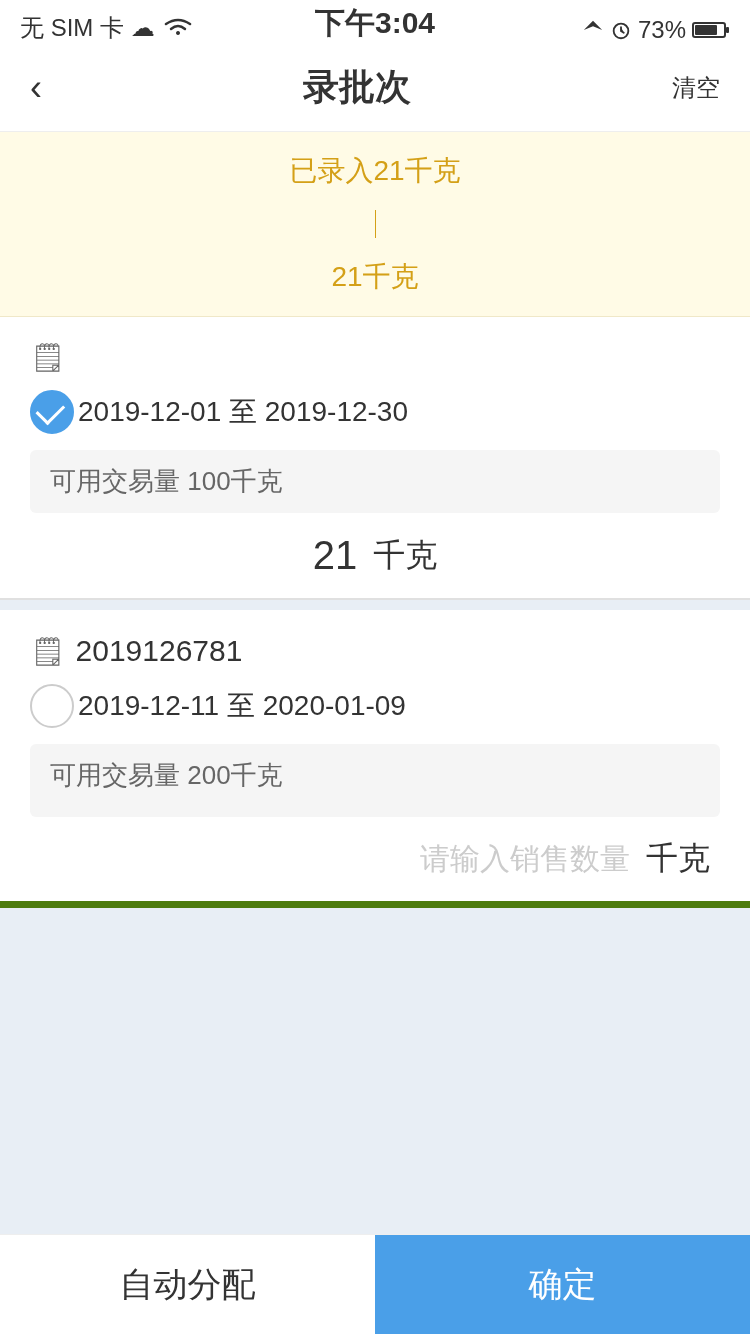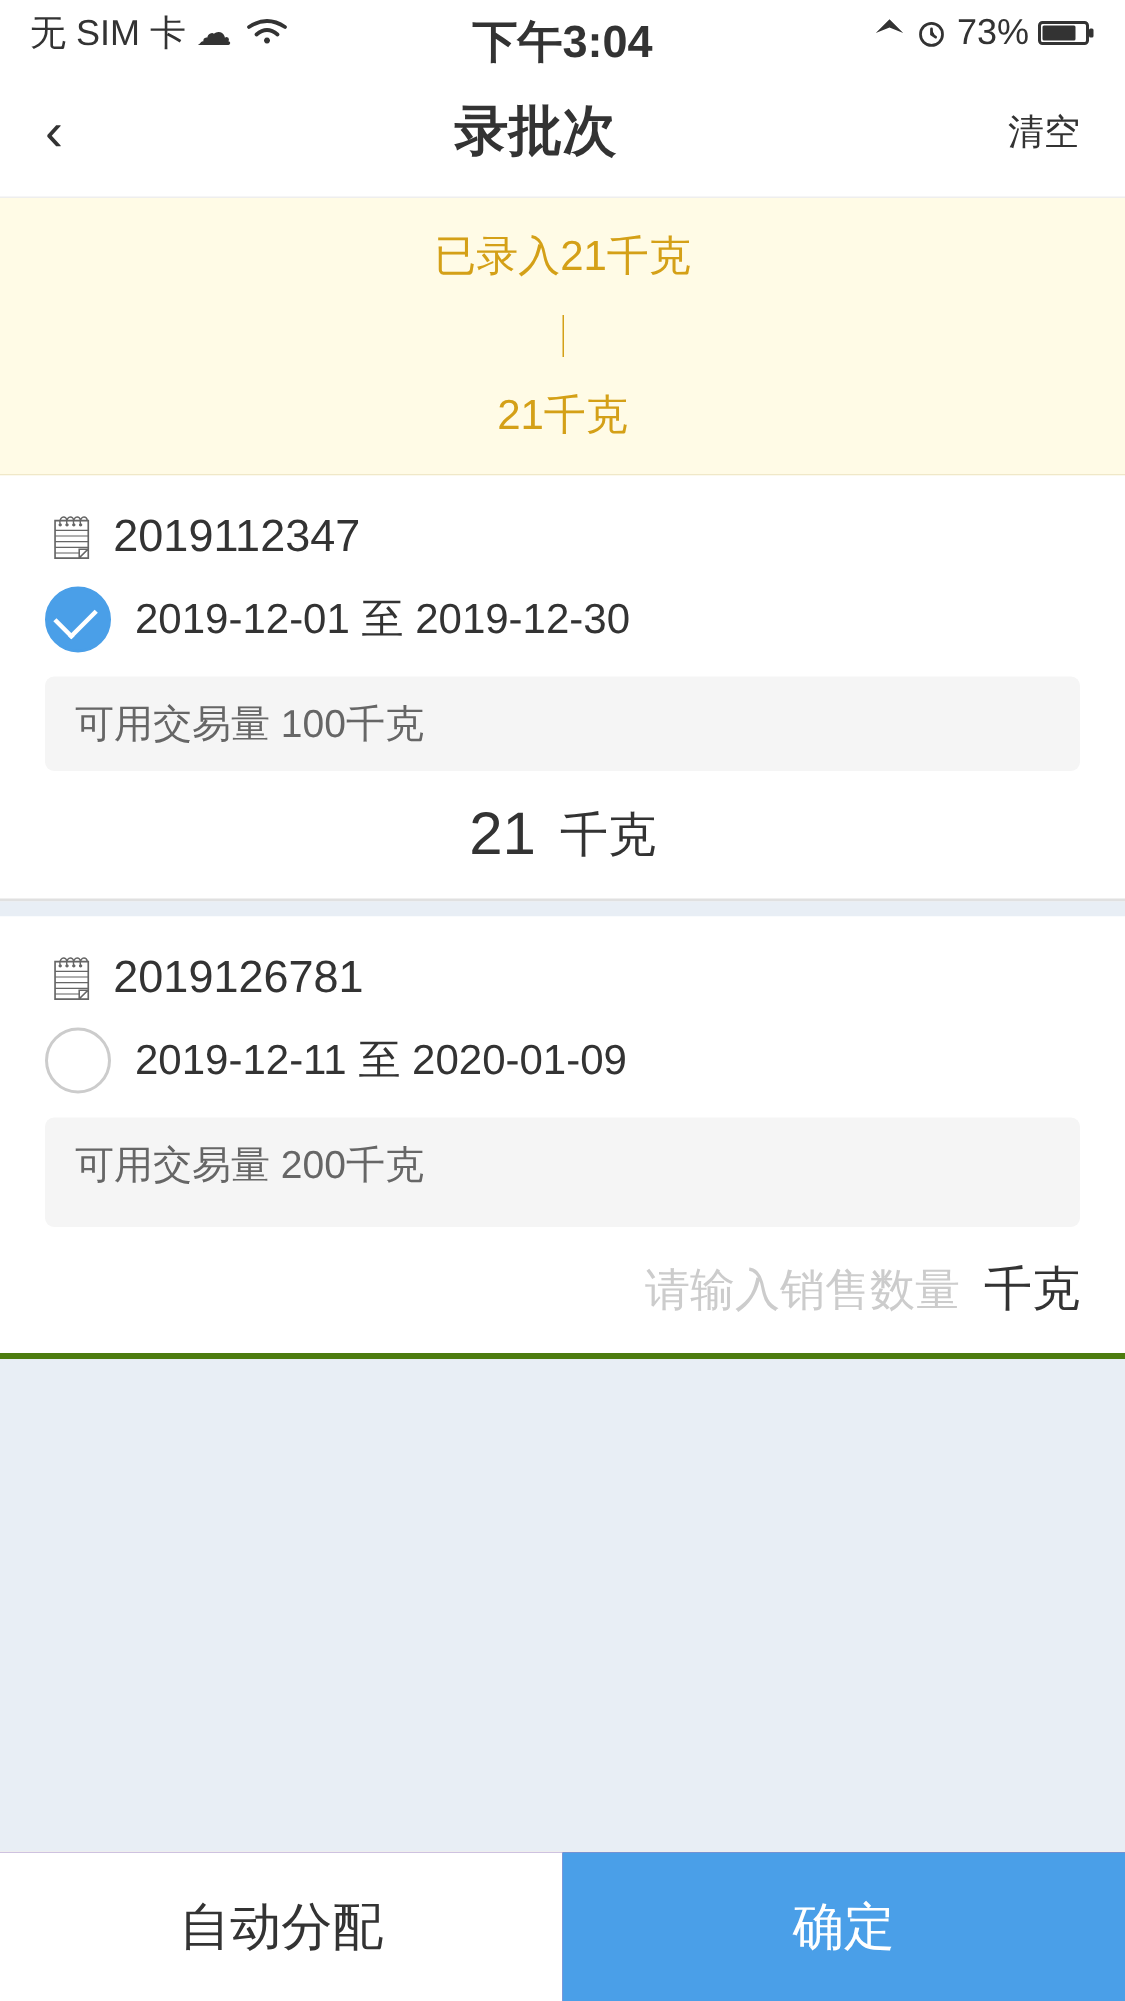--- a/index.html
+++ b/index.html
@@ -11,21 +11,21 @@
       background: #fff;
       font-size: 28px;
       color: #333;
     }
 
     
     .status-bar {
       height: 44px;
       background: #fff;
       display: flex;
-      align-items: center;
+      align-items: flex-end;
       justify-content: space-between;
       padding: 0 20px;
       font-size: 24px;
       font-weight: 500;
     }
     .status-left {
       display: flex;
       align-items: center;
       gap: 8px;
     }
@@ -106,21 +106,21 @@
       color: #666;
     }
     .batch-id {
       font-size: 30px;
       color: #333;
       font-weight: 500;
     }
     .batch-date-row {
       display: flex;
       align-items: center;
-      gap: 16px;
+      gap: 4px;
       margin-bottom: 16px;
     }
     .checkbox-circle {
       width: 44px;
       height: 44px;
       border-radius: 50%;
       border: 2px solid #ccc;
       display: flex;
       align-items: center;
       justify-content: center;
@@ -176,23 +176,23 @@
     .batch-section-divider {
       height: 10px;
       background: #e8eef5;
     }
 
     
     .input-row {
       display: flex;
       align-items: center;
       justify-content: flex-end;
-      padding: 20px 30px;
+      padding: 20px 40px;
       gap: 16px;
-      border-bottom: 4px solid #4d7c0f;
+      border-bottom: 7px solid #4d7c0f;
     }
     .input-placeholder {
       font-size: 30px;
       color: #ccc;
     }
     .input-unit {
       font-size: 32px;
       color: #333;
     }
 
@@ -281,21 +281,20 @@
 
 <div class="summary-banner">
   <span class="summary-text">已录入21千克</span>
   <div class="summary-divider"></div>
   <span class="summary-text">21千克</span>
 </div>
 
 <div class="batch-card">
   <div class="batch-header">
     <span class="batch-id-icon">🗒</span>
-    <span class="batch-id">2019112347</span>
   </div>
   <div class="batch-date-row">
     <div class="checkbox-circle checked"></div>
     <span class="batch-date">2019-12-01 至 2019-12-30</span>
   </div>
   <div class="available-qty-box">可用交易量 100千克</div>
 </div>
 
 <div class="qty-input-row">
   <span class="qty-value">21</span>

